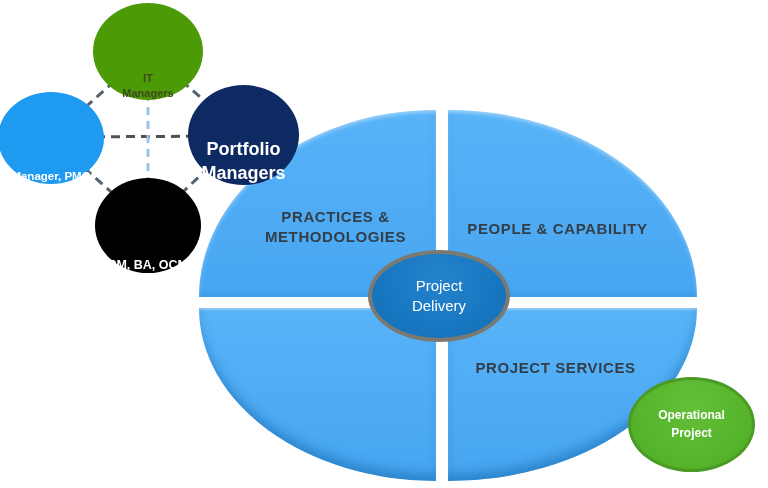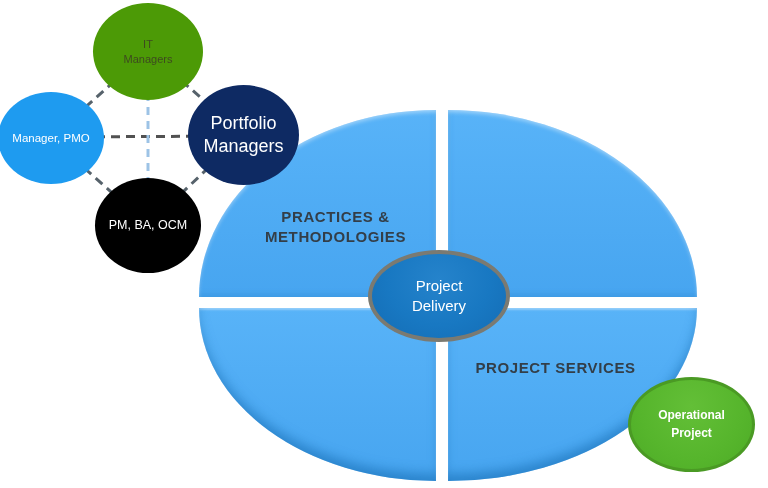--- a/index.html
+++ b/index.html
@@ -8,22 +8,22 @@
     font-family:"Liberation Sans",sans-serif;
   }
   
   .connectors{position:absolute;left:0;top:0;z-index:2;}
   .dash-gray{stroke:#56626b;stroke-width:3;stroke-dasharray:9 6;}
   .dash-gray2{stroke:#515151;stroke-width:3;stroke-dasharray:9 6;}
   .dash-blue{stroke:#9dc3e6;stroke-width:3;stroke-dasharray:8 6;}
   
   .node{
     position:absolute;border-radius:50%;z-index:3;
-    display:flex;align-items:center;justify-content:center;
-    text-align:center;font-weight:normal;color:#ffffff;
+    display:flex;align-items:flex-end;justify-content:center;
+    text-align:center;font-weight:bold;color:#ffffff;
     white-space:pre-line;line-height:1.3;
   }
   .node-it{left:93px;top:3px;width:110px;height:97px;font-size:11px;color:#3e4a20;}
   .node-pmo{left:-2px;top:92px;width:106px;height:92px;font-size:11.5px;}
   .node-portfolio{left:188px;top:85px;width:111px;height:100px;font-size:18px;}
   .node-ocm{left:95px;top:178px;width:106px;height:95px;font-size:12.5px;}
   
   .quad{
     position:absolute;z-index:1;
     background:linear-gradient(180deg,#58b3f8 0%,#47a5f0 100%);
@@ -77,20 +77,21 @@
     <line class="dash-blue" x1="148" y1="51" x2="148" y2="225"></line>
   </svg>
 
   <div class="quad quad-tl"></div>
   <div class="quad quad-tr"></div>
   <div class="quad quad-bl"></div>
   <div class="quad quad-br"></div>
 
   <div class="q-label q-label-practices">PRACTICES &amp;
 METHODOLOGIES</div>
+  <div class="q-label q-label-people">PEOPLE &amp; CAPABILITY</div>
   <div class="q-label q-label-services">PROJECT SERVICES</div>
 
   <div class="node node-it" style="background: rgb(76, 154, 6);">
     <span>IT
 Managers</span>
   </div>
   <div class="node node-pmo" style="background: rgb(30, 155, 240);">
     <span>Manager, PMO</span>
   </div>
   <div class="node node-portfolio" style="background: rgb(14, 42, 99);">

